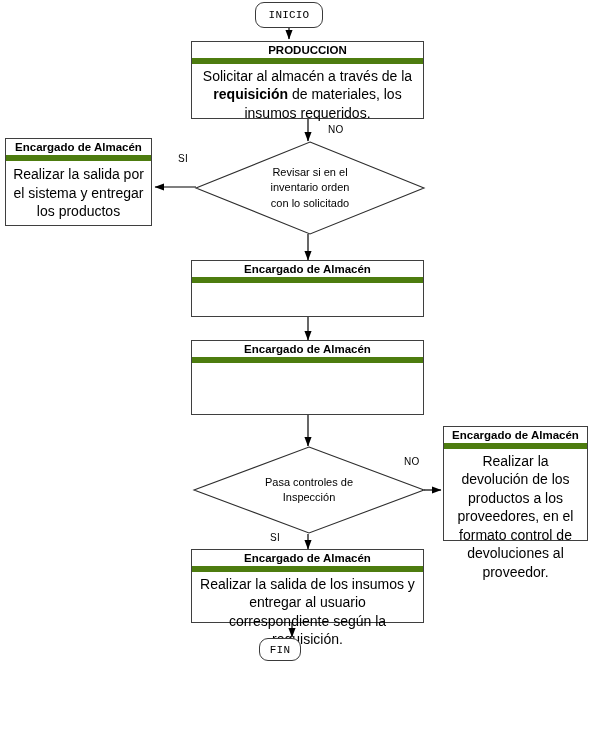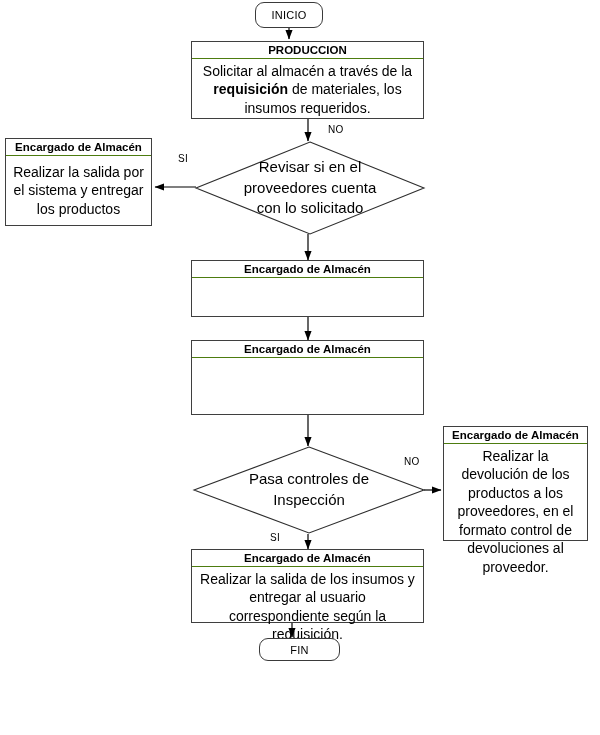--- a/index.html
+++ b/index.html
@@ -31,30 +31,31 @@
 
   
   .terminator {
     border: 1px solid #3a3a3a;
     border-radius: 9px;
     display: flex;
     align-items: center;
     justify-content: center;
     font-size: 11px;
     letter-spacing: 0.2px;
+    font-family: Liberation Mono, monospace;
   }
 
   
   .procbox {
     border: 1px solid #3f3f3f;
     display: flex;
     flex-direction: column;
   }
   .procbox .hdr {
-    border-bottom: 1px solid #4d7c0f;
+    border-bottom: 6px solid #4d7c0f;
     text-align: center;
     font-weight: bold;
     font-size: 11.5px;
     display: flex;
     align-items: center;
     justify-content: center;
     padding: 2px 3px;
   }
   .procbox .bdy {
     flex: 1;
@@ -78,21 +79,21 @@
   }
   .diamond-label {
     position: absolute;
     left: 0; top: 0;
     width: 100%;
     height: 100%;
     display: flex;
     align-items: center;
     justify-content: center;
     text-align: center;
-    font-size: 15px;
+    font-size: 11px;
     line-height: 1.38;
     pointer-events: none;
   }
 
   .edge-label {
     position: absolute;
     font-size: 10px;
     letter-spacing: 0.3px;
   }
 
@@ -153,21 +154,21 @@
 
   <div class="edge-label" style="left:178px; top:153px;">SI</div>
 
   <div class="diamond-wrap" style="left:195px; top:141px; width:230px; height:94px;">
     <svg width="230" height="94">
       <polygon points="115,1 229,47 115,93 1,47" fill="#ffffff" stroke="#2e2e2e" stroke-width="1.1"></polygon>
     </svg>
     <div class="diamond-label">
       <div>
         <div>Revisar si en el</div>
-        <div>proveedores cuenta</div>
+        <div>inventario orden</div>
         <div>con lo solicitado</div>
       </div>
     </div>
   </div>
 
   <div class="node procbox" style="left:5px; top:138px; width:147px; height:88px;">
     <div class="hdr">Encargado de Almacén</div>
     <div class="bdy">Realizar la salida por el sistema y entregar los productos</div>
   </div>
 
@@ -198,17 +199,17 @@
   <div class="node procbox" style="left:443px; top:426px; width:145px; height:115px;">
     <div class="hdr">Encargado de Almacén</div>
     <div class="bdy">Realizar la devolución de los productos  a los proveedores, en el formato control de devoluciones al proveedor.</div>
   </div>
 
   <div class="node procbox" style="left:191px; top:549px; width:233px; height:74px;">
     <div class="hdr">Encargado de Almacén</div>
     <div class="bdy">Realizar la salida de los insumos y entregar al usuario correspondiente según la requisición.</div>
   </div>
 
-  <div class="node terminator" style="left:259px; top:638px; width:81px; height:23px;">
+  <div class="node terminator" style="left:259px; top:638px; width:42px; height:23px;">
     <span>FIN</span>
   </div>
 
 </div>
 
 </body></html>

